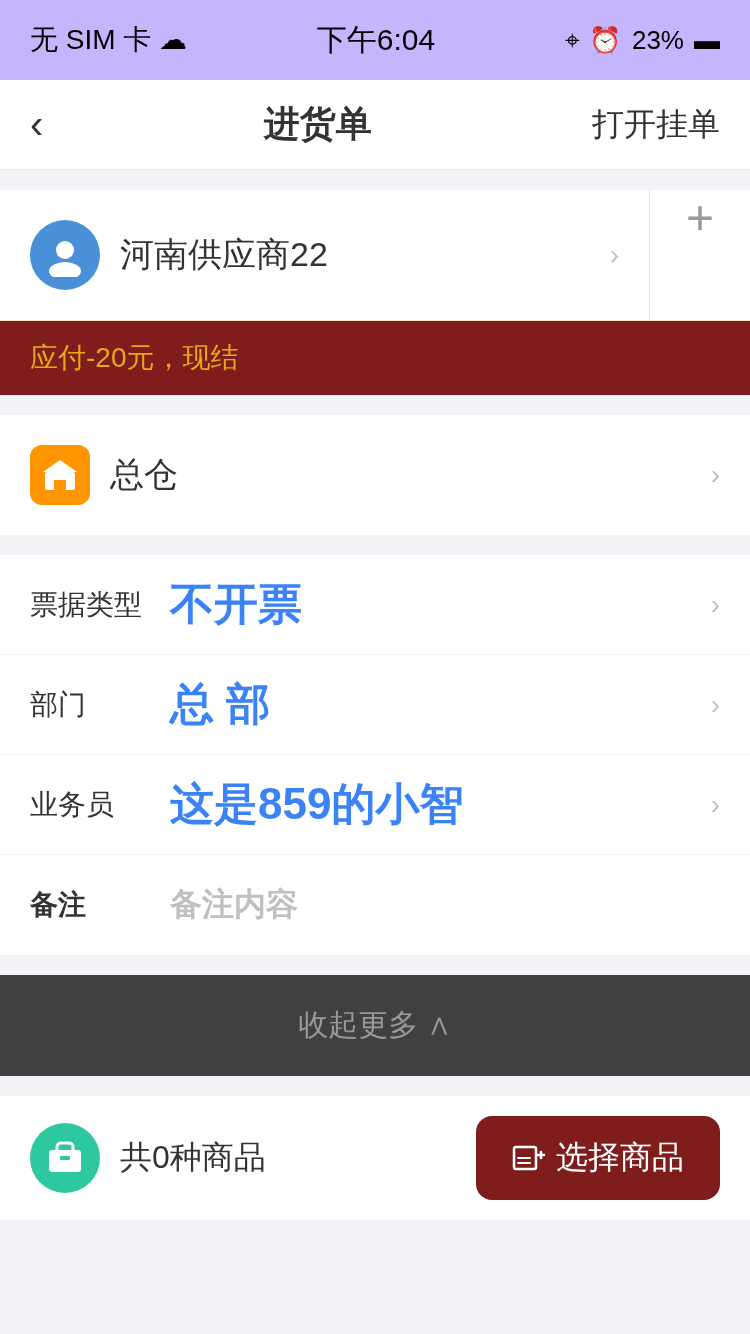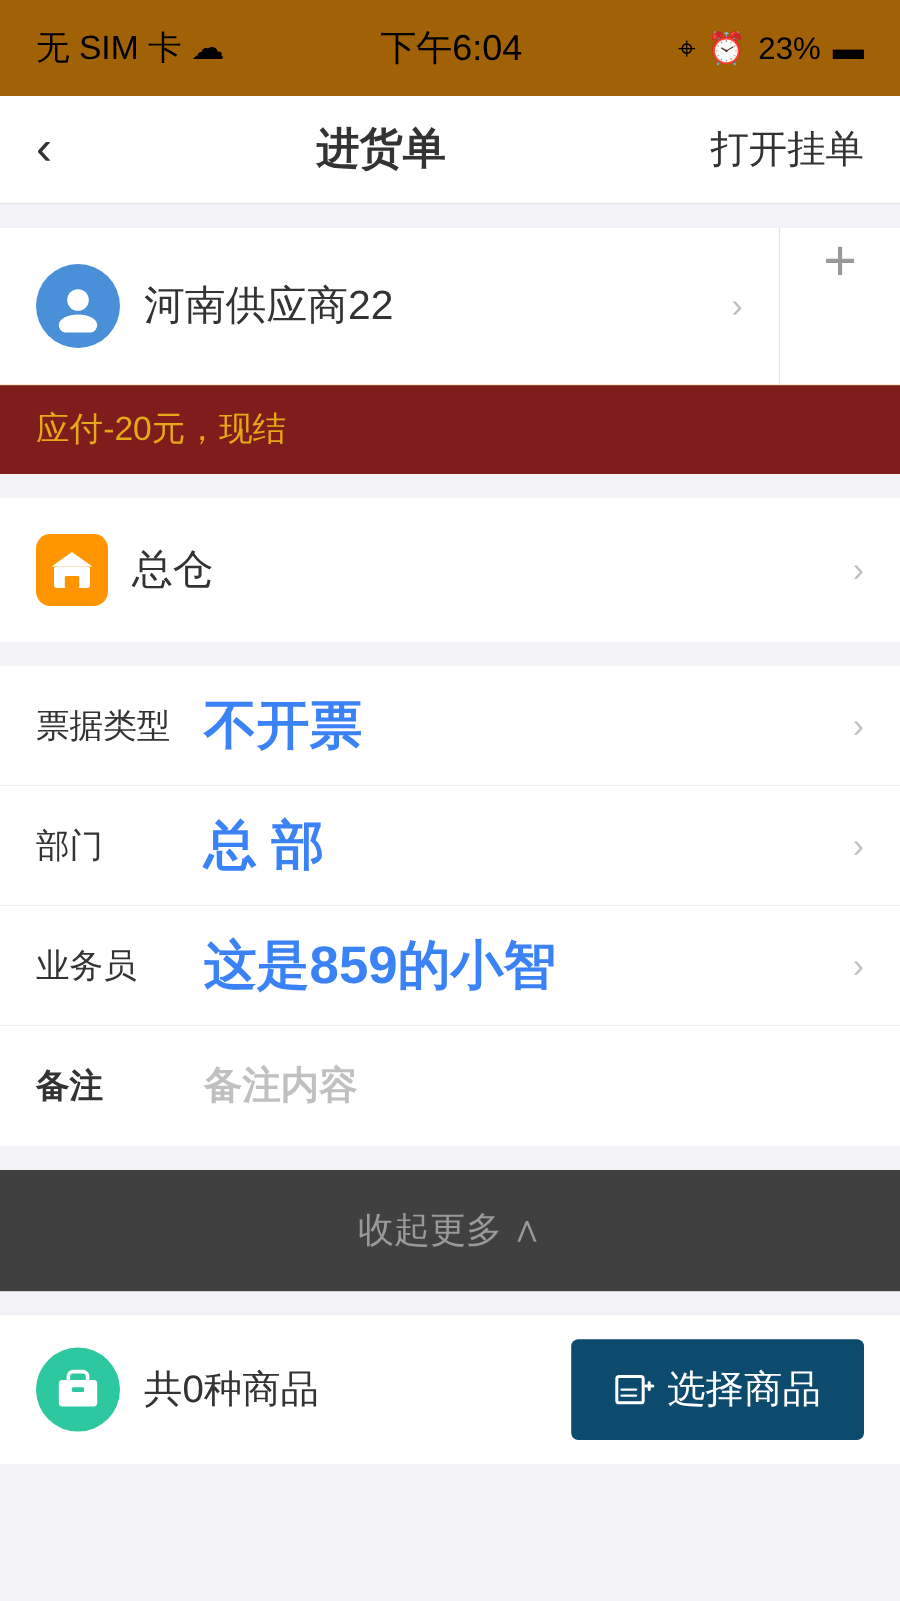--- a/index.html
+++ b/index.html
@@ -9,21 +9,21 @@
       min-height: 1334px;
       font-family: -apple-system, "PingFang SC", "Helvetica Neue", sans-serif;
       background: #f2f2f7;
       font-size: 32px;
     }
 
     
     .status-bar {
       width: 750px;
       height: 80px;
-      background: #a16207;
+      background: #c4b5fd;
       display: flex;
       align-items: center;
       justify-content: space-between;
       padding: 0 30px;
     }
     .status-left {
       font-size: 28px;
       font-weight: 500;
       color: #000;
     }
@@ -229,24 +229,24 @@
       justify-content: center;
       margin-right: 20px;
       flex-shrink: 0;
     }
     .product-count {
       font-size: 32px;
       color: #333;
       flex: 1;
     }
     .select-btn {
-      background: #0c4a6e;
+      background: #7f1d1d;
       color: #fff;
       border: none;
-      border-radius: 6px;
+      border-radius: 16px;
       padding: 20px 36px;
       font-size: 32px;
       display: flex;
       align-items: center;
       gap: 10px;
       cursor: pointer;
     }
 
     
     .content-area {

